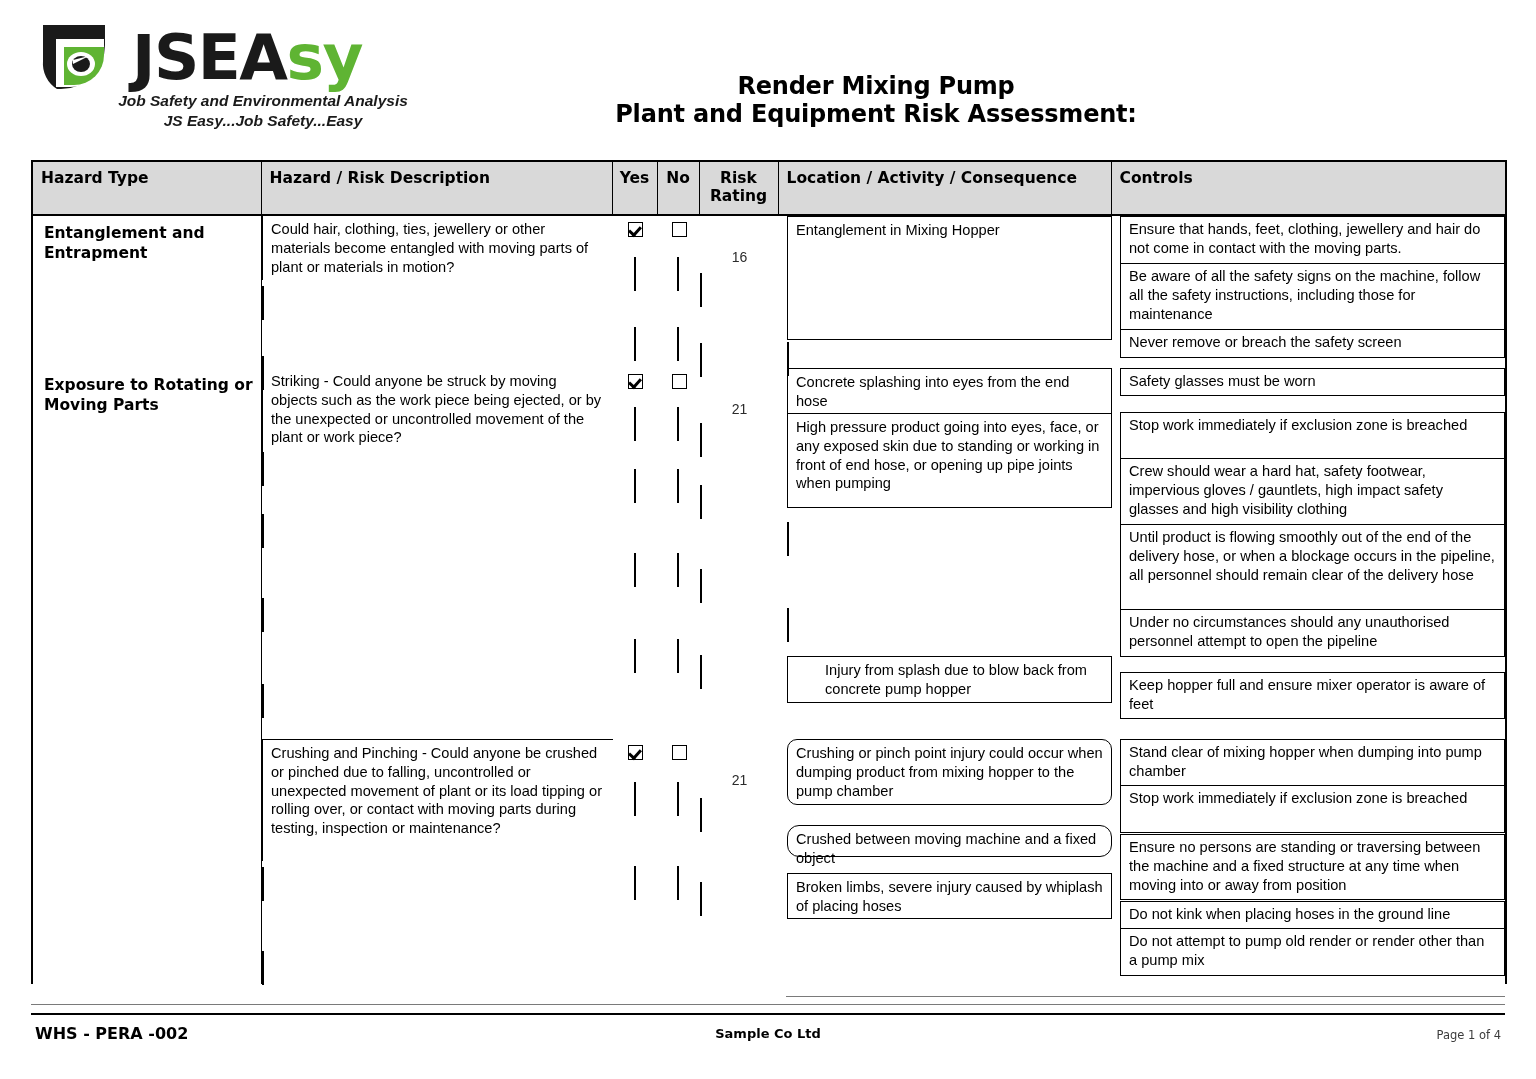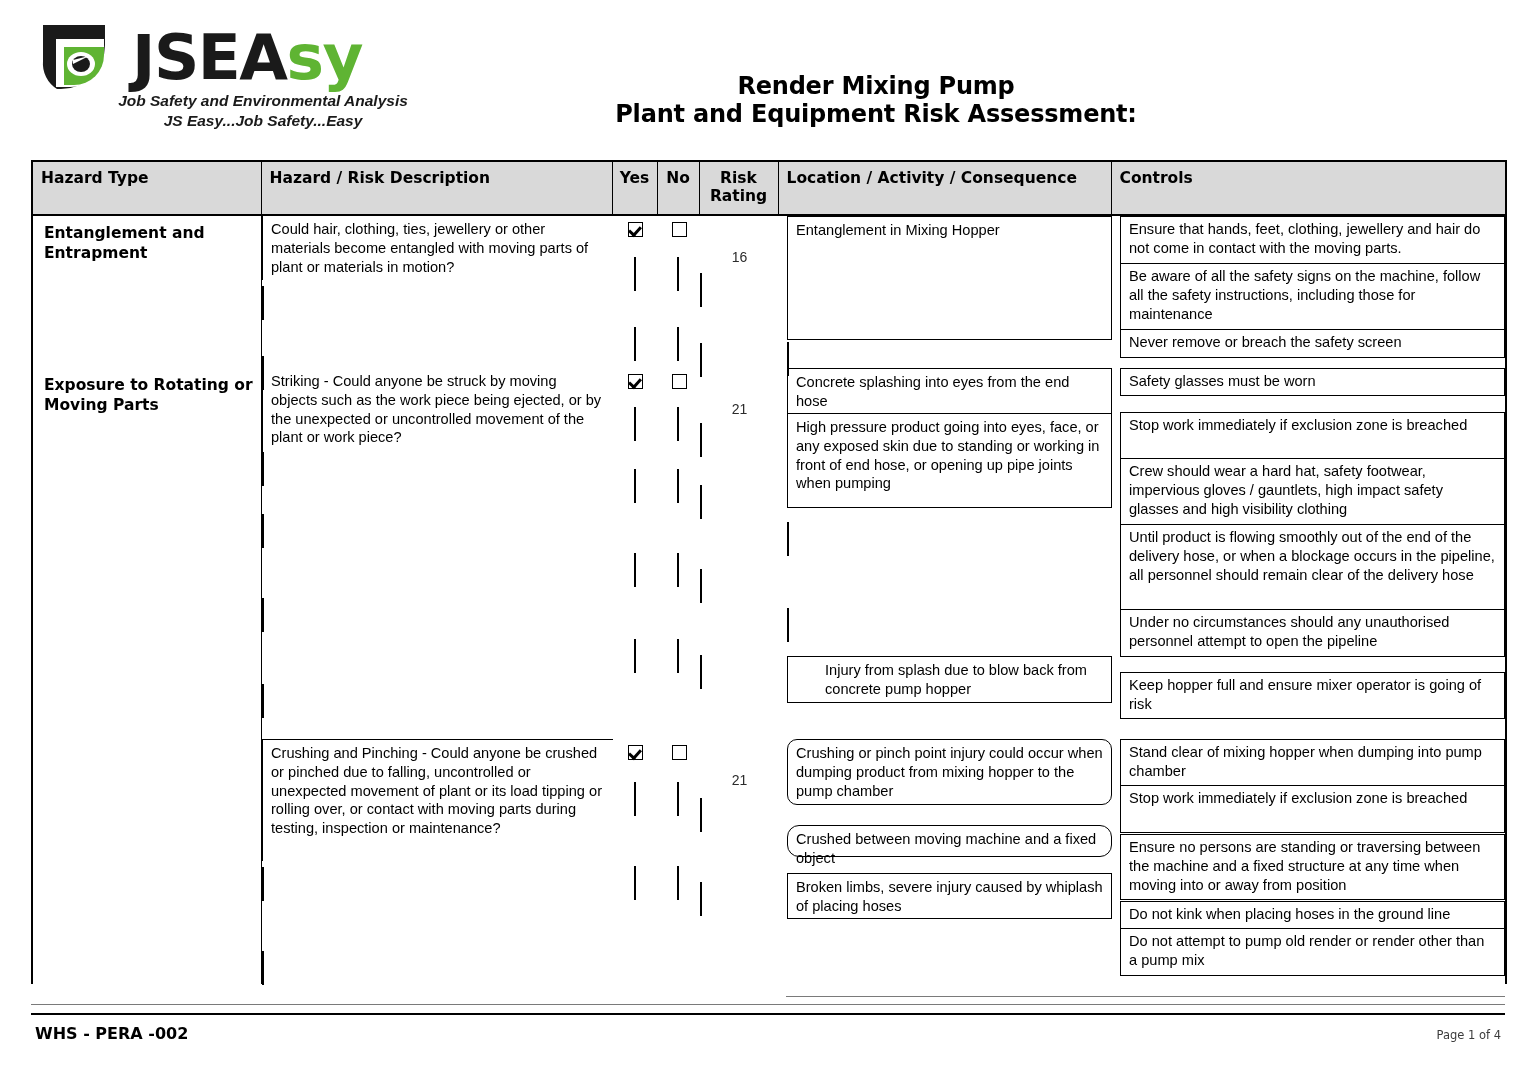--- a/index.html
+++ b/index.html
@@ -476,21 +476,21 @@
               </div>
               <div class="locbox" style="height:47px;margin-top:-18px;padding-left:37px;">Injury from splash due to blow back from concrete pump hopper</div>
             </div>
 
             <div class="col-ctrl">
               <div class="ctrlbox" style="height:28px;">Safety glasses must be worn</div>
               <div class="ctrlbox" style="height:47px;margin-top:16px;">Stop work immediately if exclusion zone is breached</div>
               <div class="ctrlbox nb" style="height:66px;">Crew should wear a hard hat, safety footwear, impervious gloves / gauntlets, high impact safety glasses and high visibility clothing</div>
               <div class="ctrlbox nb" style="height:85px;">Until product is flowing smoothly out of the end of the delivery hose, or when a blockage occurs in the pipeline, all personnel should remain clear of the delivery hose</div>
               <div class="ctrlbox nb" style="height:47px;">Under no circumstances should any unauthorised personnel attempt to open the pipeline</div>
-              <div class="ctrlbox" style="height:47px;margin-top:15px;">Keep hopper full and ensure mixer operator is going of risk</div>
+              <div class="ctrlbox" style="height:47px;margin-top:15px;">Keep hopper full and ensure mixer operator is aware of feet</div>
             </div>
           </div>
 
           <div class="sec" style="height:245px;">
 
             <div class="col-type" style="border-top:none;"></div>
 
             <div class="col-desc">
               <div class="descbox" style="height:122px;">Crushing and Pinching - Could anyone be crushed or pinched due to falling, uncontrolled or unexpected movement of plant or its load tipping or rolling over, or contact with moving parts during testing, inspection or maintenance?</div>
               <div class="dashcol" style="height:123px;">
@@ -547,16 +547,17 @@
 
     </tbody>
   </table>
 
   <div class="tbl-bottom-b"></div>
   <div class="tbl-bottom-a"></div>
 
   <div class="footer-rule"></div>
   <div class="footer">
     <div class="foot-left">WHS - PERA -002</div>
+    <div class="foot-center">Sample Co Ltd</div>
     <div class="foot-right">Page 1 of  4</div>
   </div>
 
 </div>
 
 </body></html>

